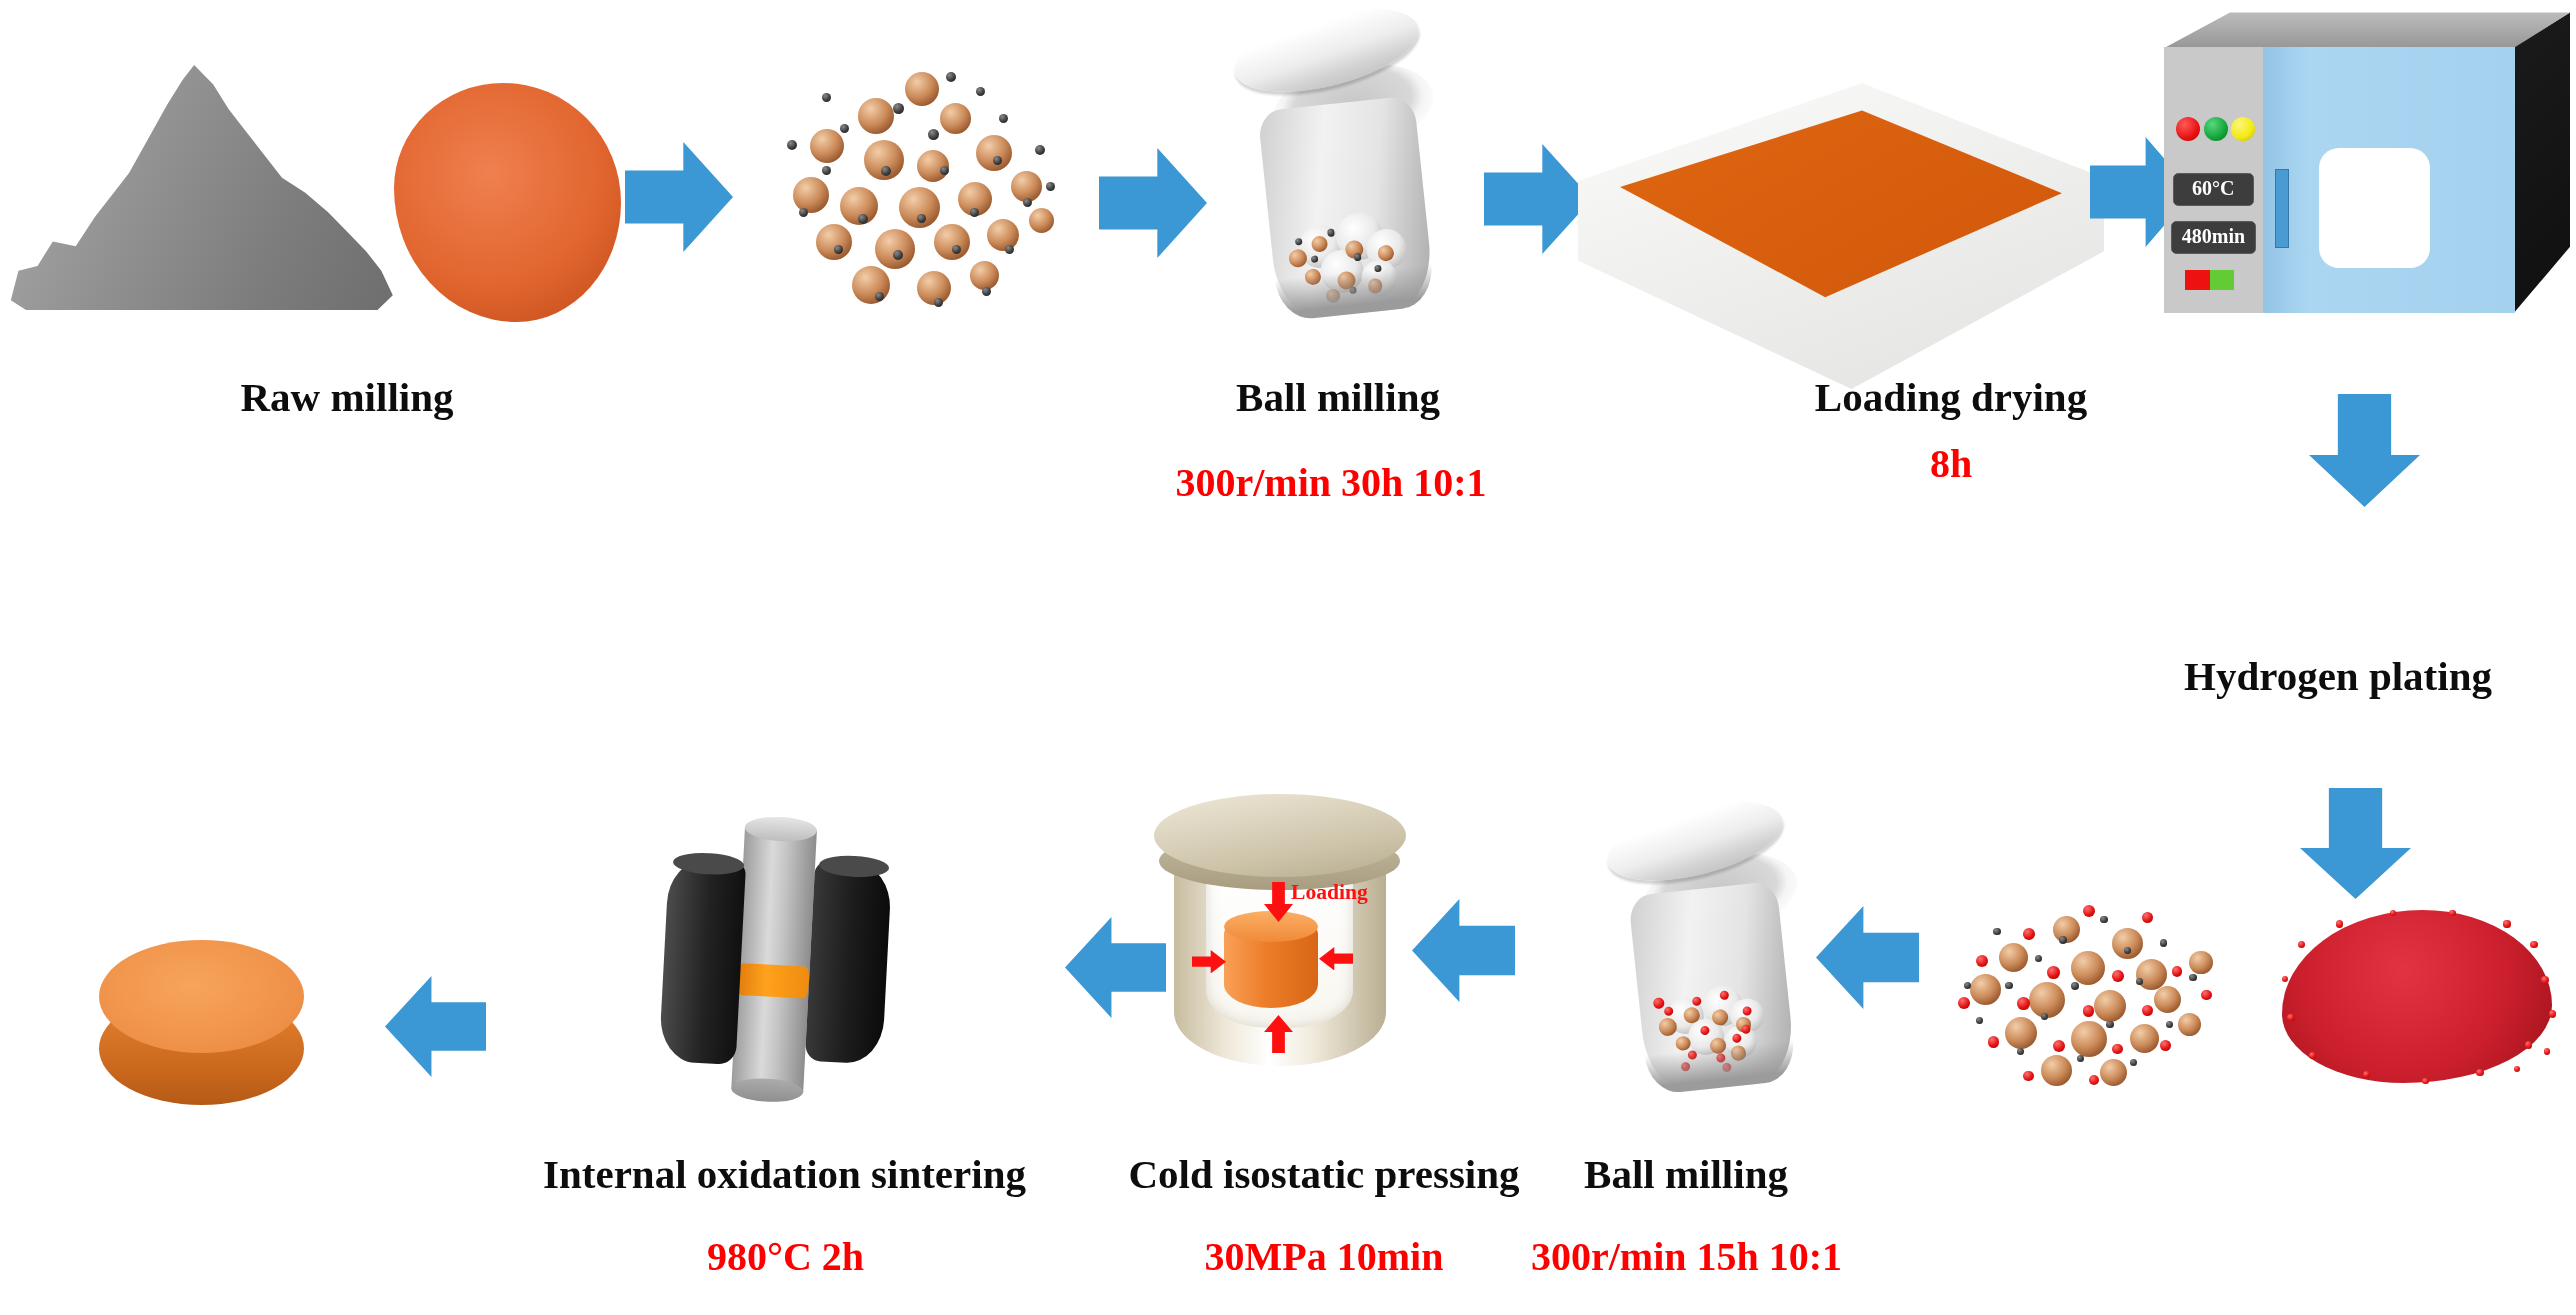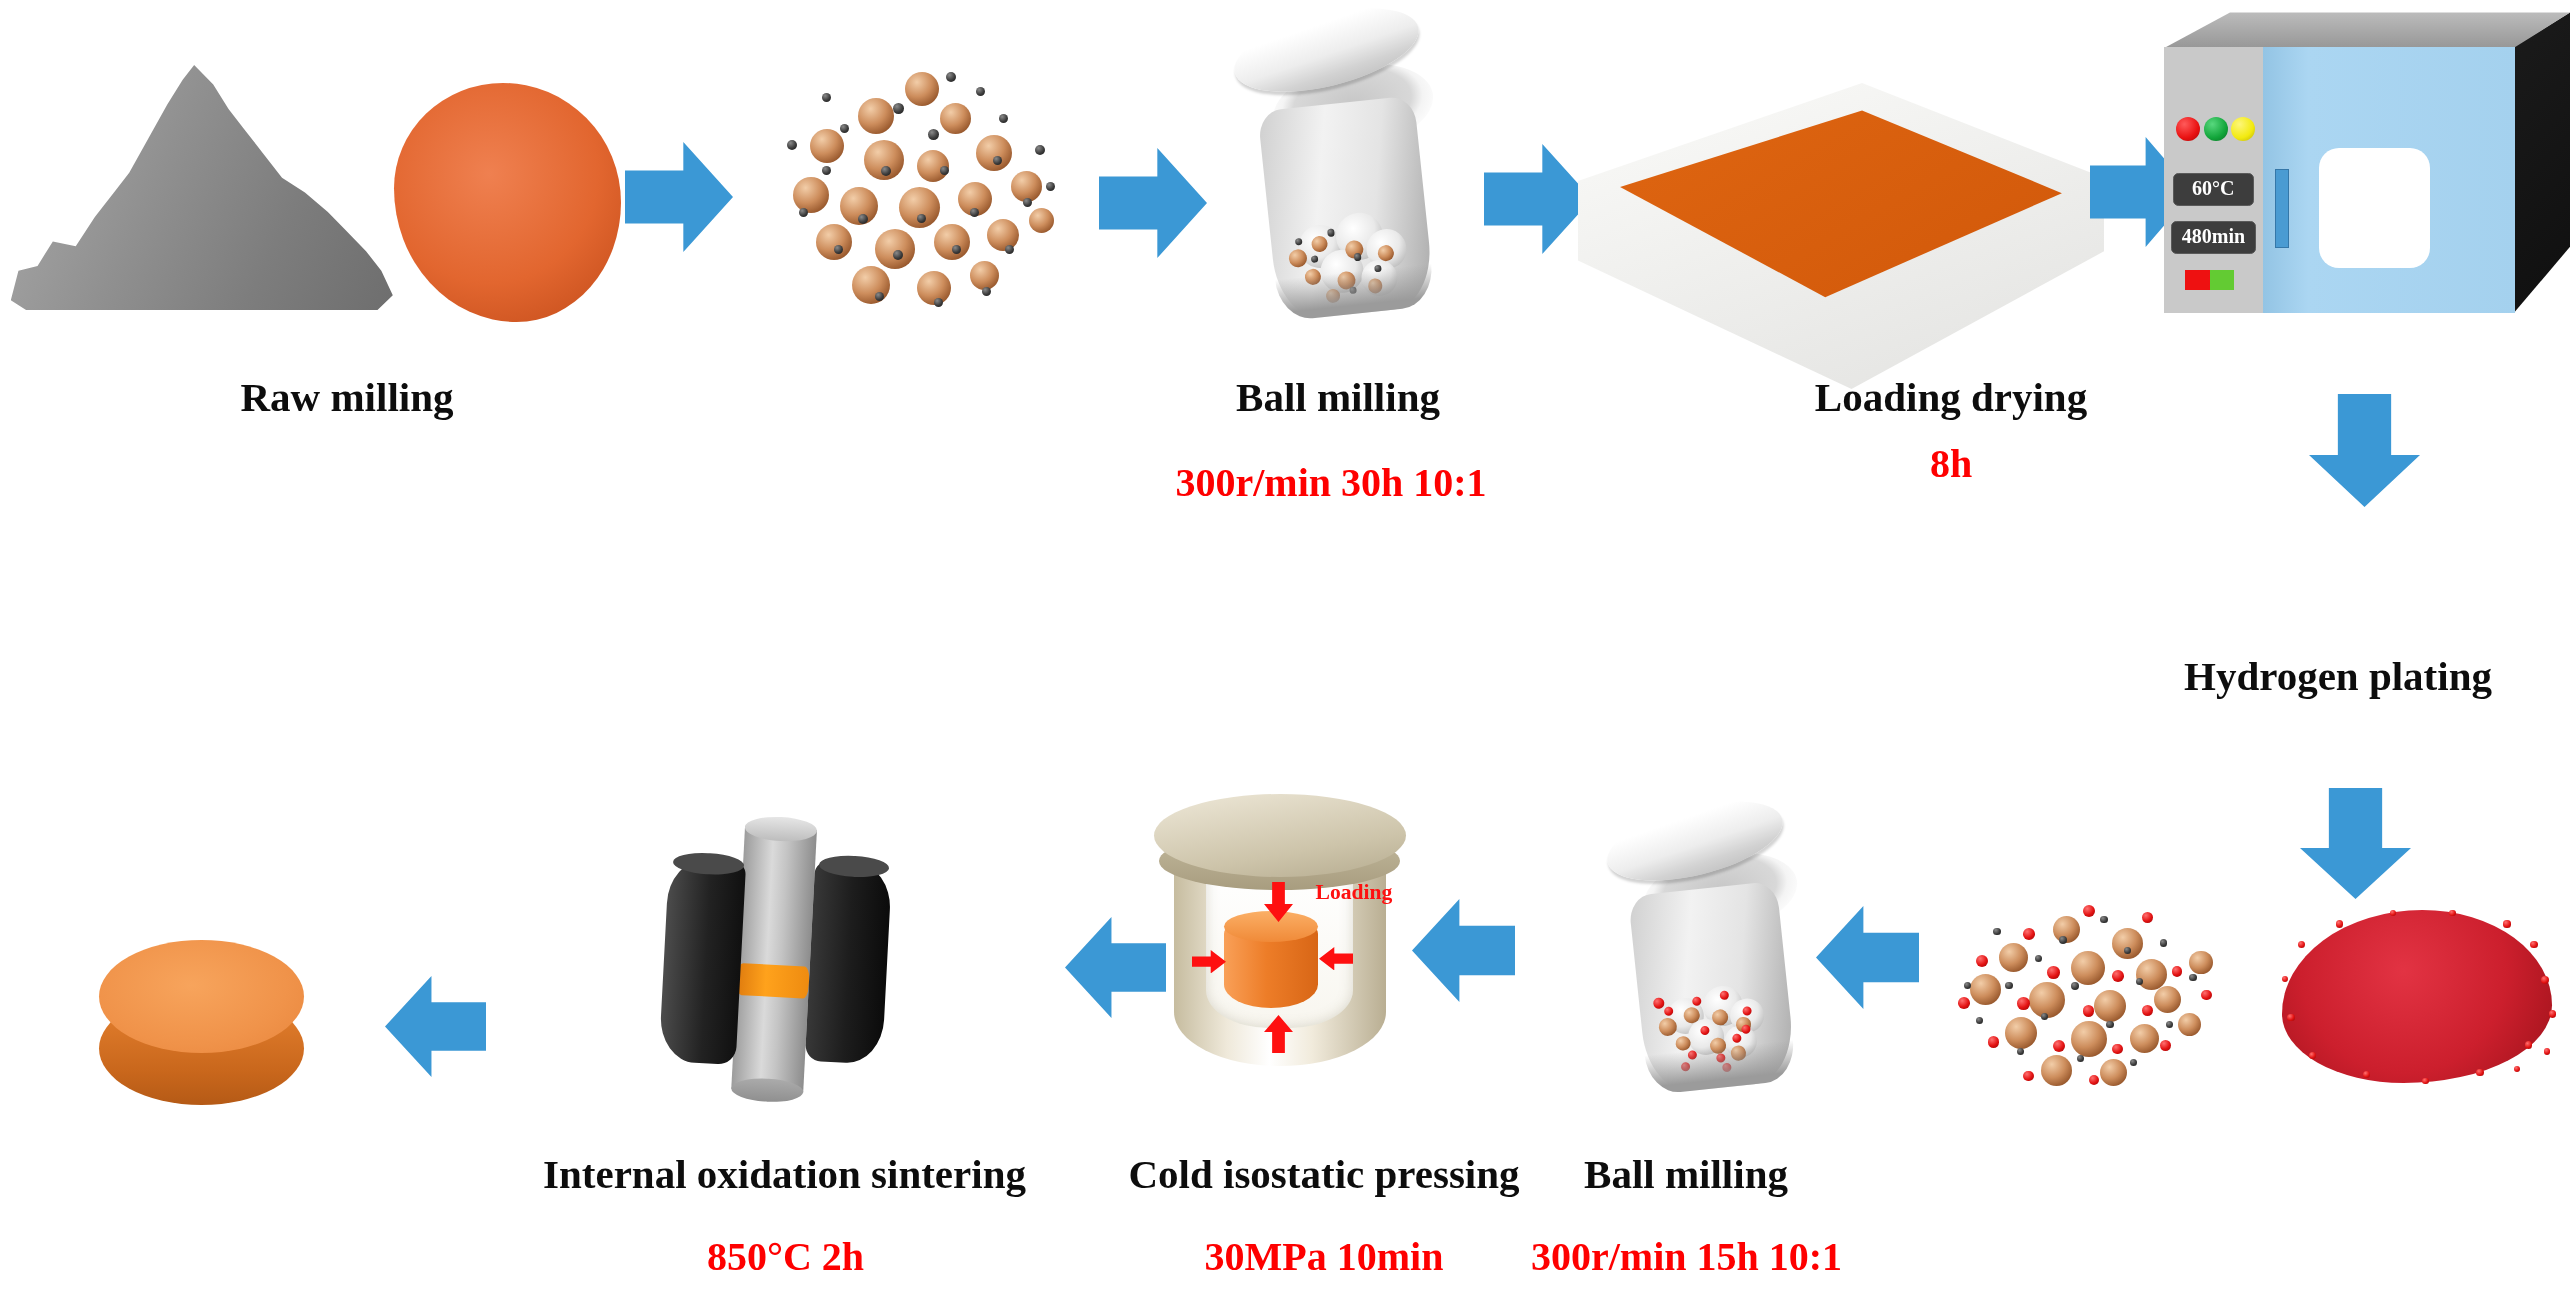--- a/index.html
+++ b/index.html
@@ -88,21 +88,21 @@
   #press .cap-rim{position:absolute;left:5.4px;top:38px;width:241px;height:58px;border-radius:50%;
     background:linear-gradient(180deg,#c3b99e,#a89d7f);}
   #press .cap{position:absolute;left:0;top:0;width:252px;height:83px;border-radius:50%;
     background:linear-gradient(170deg,#eee8d8,#cdc4aa 65%,#b5ab8f);}
   #press .ocyl{position:absolute;left:70px;top:131px;width:94px;height:83px;
     border-radius:9px 9px 47px 47px/9px 9px 23.4px 23.4px;
     background:linear-gradient(90deg,#f9a058,#ed7d28 45%,#d86616);}
   #press .ocyl::before{content:"";position:absolute;left:0;top:-14.4px;width:94px;height:31px;border-radius:50%;
     background:linear-gradient(180deg,#fbaf66,#f08a38);}
   #press .loading{position:absolute;left:137px;top:88px;width:126px;
-    font:700 21.6px/1 "Liberation Serif",serif;color:#fe1010;text-align:center;}
+    font:700 21.6px/1 "Liberation Serif",serif;color:#fe1010;text-align:left;}
   
   #sinter{position:absolute;left:659px;top:821px;width:236px;height:281px;transform:rotate(3deg);}
   #sinter .rod{position:absolute;left:79px;top:7.2px;width:72px;height:263px;
     background:linear-gradient(90deg,#9c9c9c,#dadada 40%,#c4c4c4 60%,#8d8d8d);}
   #sinter .rod::before{content:"";position:absolute;left:0;top:-10.8px;width:72px;height:23.4px;border-radius:50%;
     background:linear-gradient(180deg,#e6e6e6,#bdbdbd);}
   #sinter .rod::after{content:"";position:absolute;left:0;bottom:-10.8px;width:72px;height:23.4px;border-radius:50%;
     background:linear-gradient(180deg,#ababab,#8f8f8f);}
   #sinter .band{position:absolute;left:79px;top:144px;width:72px;height:32px;border-radius:5.4px/12.6px;
     background:linear-gradient(90deg,#df7b0e,#ffa21c 40%,#ee8b10);}
@@ -382,21 +382,21 @@
 
   <div class="arrow left" style="left:1065px;top:917px;width:101px;height:101px;"></div>
 
   <div id="sinter">
     <div class="rod"></div>
     <div class="band"></div>
     <div class="shellL"></div>
     <div class="shellR"></div>
   </div>
   <div class="lbl" style="left:488px;top:1151px;width:593px;">Internal oxidation sintering</div>
-  <div class="val" style="left:646px;top:1234px;width:279px;">850°C 2h</div>
+  <div class="val" style="left:646px;top:1234px;width:279px;">980°C 2h</div>
 
   <div class="arrow left" style="left:385px;top:976px;width:101px;height:101px;"></div>
 
   <div id="disc">
     <div class="dside"></div>
     <div class="dtop"></div>
   </div>
 
 </div>
 

